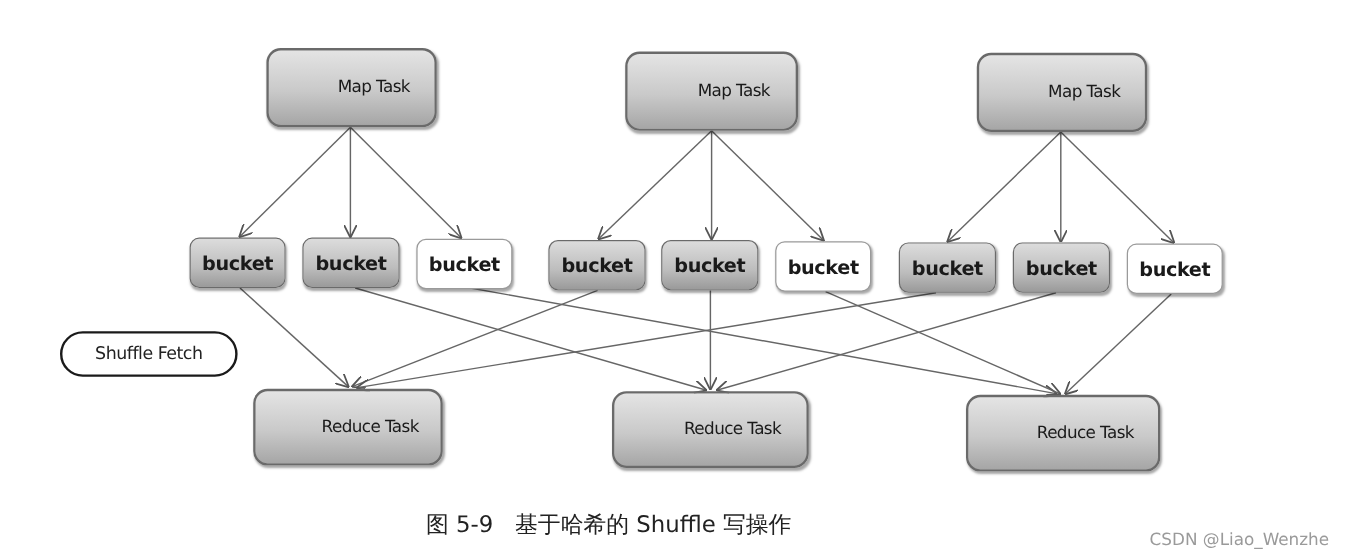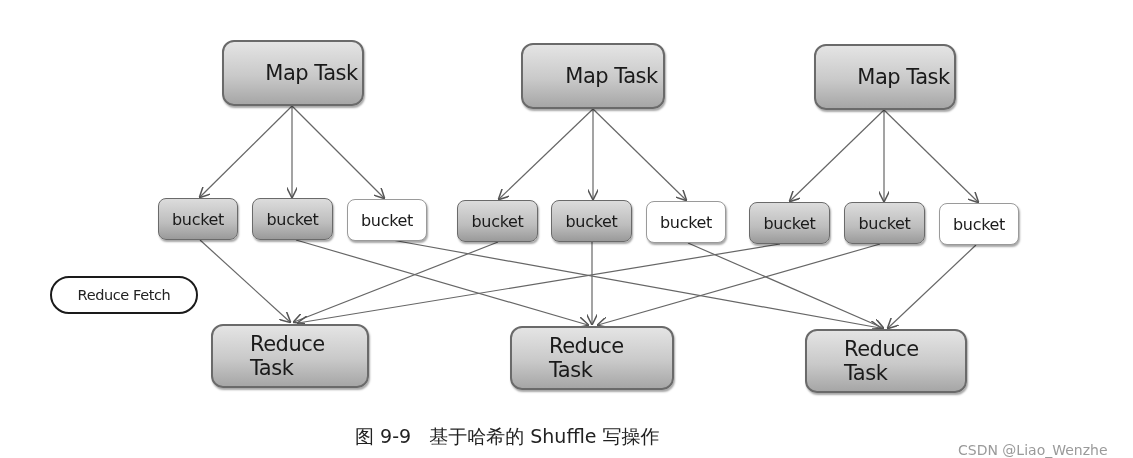--- a/index.html
+++ b/index.html
@@ -3,22 +3,22 @@
   <meta charset="utf-8">
   <style>
     html, body { margin: 0; padding: 0; background: #ffffff; }
     body { width: 1133px; height: 458px; position: relative; overflow: hidden;
            font-family: "DejaVu Sans", sans-serif; }
     #diagram { position: absolute; left: 0; top: 0; width: 1133px; height: 458px; }
     .node { position: absolute; box-sizing: border-box; display: flex; align-items: center;
             justify-content: center; color: #1a1a1a; border: 2px solid #6a6a6a;
             border-radius: 12px; box-shadow: 1px 2px 2px rgba(0,0,0,0.35); }
     .map, .reduce { background: linear-gradient(to bottom, #e4e4e4 0%, #c9c9c9 55%, #a6a6a6 100%);
-                    font-size: 21px; letter-spacing: -0.5px; padding-left: 37px; }
-    .bucket { border-radius: 8px; font-size: 16px; font-weight: normal; letter-spacing: -0.3px;
+                    font-size: 14px; letter-spacing: -0.5px; padding-left: 37px; }
+    .bucket { border-radius: 8px; font-size: 16px; font-weight: bold; letter-spacing: -0.3px;
               border-width: 1.5px; }
     .bucket.filled { background: linear-gradient(to bottom, #dcdcdc 0%, #bdbdbd 60%, #9a9a9a 100%); }
     .bucket.empty { background: #ffffff; border-color: #9a9a9a; }
     .label-pill { position: absolute; box-sizing: border-box; border: 2.5px solid #1a1a1a;
                   border-radius: 20px; background: #fff; display: flex; align-items: center;
                   justify-content: center; font-size: 14.5px; letter-spacing: -0.4px; color: #222; }
     .caption { position: absolute; left: 355px; top: 424px; font-size: 19px; color: #222;
                white-space: pre; font-family: "DejaVu Sans", sans-serif; }
     .wm1 { position: absolute; left: 925px; top: 390px; font-size: 30px; color: #c8c8c8;
            letter-spacing: 1px; }
@@ -55,36 +55,36 @@
       <line x1="296" y1="240" x2="588" y2="325"></line>
       <line x1="592" y1="242" x2="592" y2="324"></line>
       <line x1="880" y1="244" x2="598" y2="325"></line>
 
       <line x1="392" y1="240" x2="880" y2="328"></line>
       <line x1="688" y1="243" x2="883" y2="328"></line>
       <line x1="976" y1="245" x2="888" y2="328"></line>
     </g>
   </svg>
 
-  <div class="label-pill" style="left:50px;top:276px;width:148px;height:38px;">Reduce Fetch</div>
+  <div class="label-pill" style="left:50px;top:276px;width:148px;height:38px;">Shuffle Fetch</div>
 
   <div class="node map" style="left:222px;top:40px;width:142px;height:66px;">Map Task</div>
   <div class="node map" style="left:521px;top:43px;width:144px;height:66px;">Map Task</div>
   <div class="node map" style="left:814px;top:44px;width:142px;height:66px;">Map Task</div>
 
   <div class="node bucket filled" style="left:158px;top:198px;width:80px;height:42px;">bucket</div>
   <div class="node bucket filled" style="left:252px;top:198px;width:81px;height:42px;">bucket</div>
   <div class="node bucket empty" style="left:347px;top:199px;width:80px;height:42px;">bucket</div>
   <div class="node bucket filled" style="left:457px;top:200px;width:81px;height:42px;">bucket</div>
   <div class="node bucket filled" style="left:551px;top:200px;width:81px;height:42px;">bucket</div>
   <div class="node bucket empty" style="left:646px;top:201px;width:80px;height:42px;">bucket</div>
   <div class="node bucket filled" style="left:749px;top:202px;width:81px;height:42px;">bucket</div>
   <div class="node bucket filled" style="left:844px;top:202px;width:81px;height:42px;">bucket</div>
   <div class="node bucket empty" style="left:939px;top:203px;width:80px;height:42px;">bucket</div>
 
   <div class="node reduce" style="left:211px;top:324px;width:158px;height:64px;">Reduce Task</div>
   <div class="node reduce" style="left:510px;top:326px;width:164px;height:64px;">Reduce Task</div>
   <div class="node reduce" style="left:805px;top:329px;width:162px;height:64px;">Reduce Task</div>
 
-  <div class="caption">图 9-9   基于哈希的 Shuffle 写操作</div>
+  <div class="caption">图 5-9   基于哈希的 Shuffle 写操作</div>
 
   <div class="wm2">CSDN @Liao_Wenzhe</div>
 </div>
 
 </body></html>

